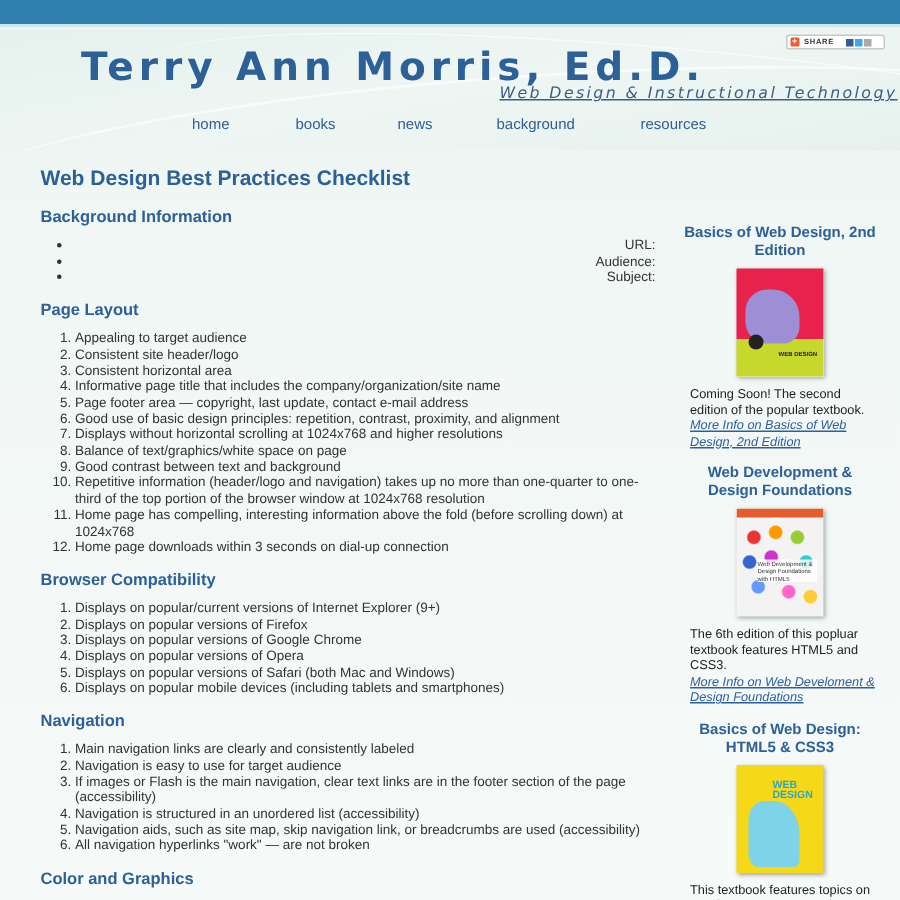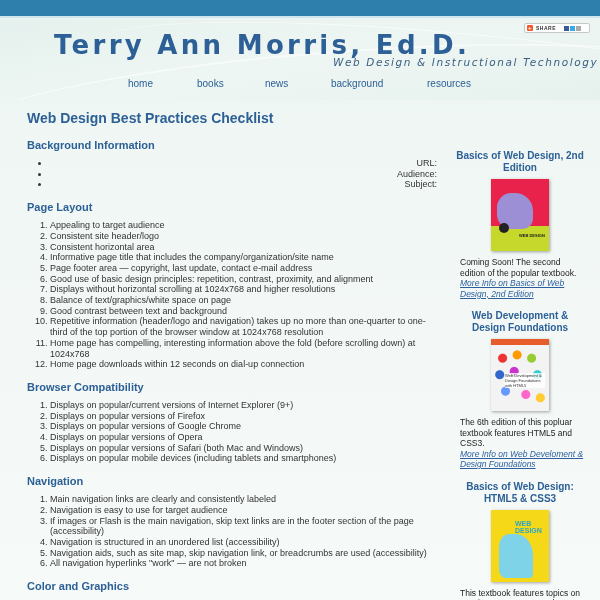--- a/index.html
+++ b/index.html
@@ -36,20 +36,21 @@
       position: absolute; left: 54px; top: 10px;
       font-family: "DejaVu Sans", sans-serif;
       font-weight: bold; font-size: 26px; letter-spacing: 3.3px;
       color: #2c6096;
     }
     .site-tagline {
       position: absolute; left: 333px; top: 36px;
       font-family: "DejaVu Sans", sans-serif;
       font-style: italic; font-size: 10.5px; letter-spacing: 1.6px;
       color: #3a5f82;
+      text-decoration: underline;
     }
     .share {
       position: absolute; left: 524px; top: 3px; width: 66px; height: 10px;
       background: #fff; border: 1px solid #c8c8c8; border-radius: 2px;
       display: flex; align-items: center; font-size: 5px; color: #333;
       font-weight: bold; letter-spacing: 0.5px;
     }
     .share .plus {
       width: 6px; height: 6px; background: #f25a2c; margin: 0 3px 0 2px;
       color: #fff; font-size: 6px; line-height: 6px; text-align: center; border-radius: 1px;
@@ -158,38 +159,38 @@
     <li>Consistent site header/logo</li>
     <li>Consistent horizontal area</li>
     <li>Informative page title that includes the company/organization/site name</li>
     <li>Page footer area — copyright, last update, contact e-mail address</li>
     <li>Good use of basic design principles: repetition, contrast, proximity, and alignment</li>
     <li>Displays without horizontal scrolling at 1024x768 and higher resolutions</li>
     <li>Balance of text/graphics/white space on page</li>
     <li>Good contrast between text and background</li>
     <li>Repetitive information (header/logo and navigation) takes up no more than one-quarter to one-third of the top portion of the browser window at 1024x768 resolution</li>
     <li>Home page has compelling, interesting information above the fold (before scrolling down) at 1024x768</li>
-    <li>Home page downloads within 12 seconds on dial-up connection</li>
+    <li>Home page downloads within 3 seconds on dial-up connection</li>
   </ol>
 
   <h2>Browser Compatibility</h2>
   <ol>
     <li>Displays on popular/current versions of Internet Explorer (9+)</li>
     <li>Displays on popular versions of Firefox</li>
     <li>Displays on popular versions of Google Chrome</li>
     <li>Displays on popular versions of Opera</li>
     <li>Displays on popular versions of Safari (both Mac and Windows)</li>
     <li>Displays on popular mobile devices (including tablets and smartphones)</li>
   </ol>
 
   <h2>Navigation</h2>
   <ol>
     <li>Main navigation links are clearly and consistently labeled</li>
     <li>Navigation is easy to use for target audience</li>
-    <li>If images or Flash is the main navigation, skip text links are in the footer section of the page (accessibility)</li>
+    <li>If images or Flash is the main navigation, clear text links are in the footer section of the page (accessibility)</li>
     <li>Navigation is structured in an unordered list (accessibility)</li>
     <li>Navigation aids, such as site map, skip navigation link, or breadcrumbs are used (accessibility)</li>
     <li>All navigation hyperlinks "work" — are not broken</li>
   </ol>
 
   <h2>Color and Graphics</h2>
 </div>
 
 <div class="sidebar">
   <div class="book">

